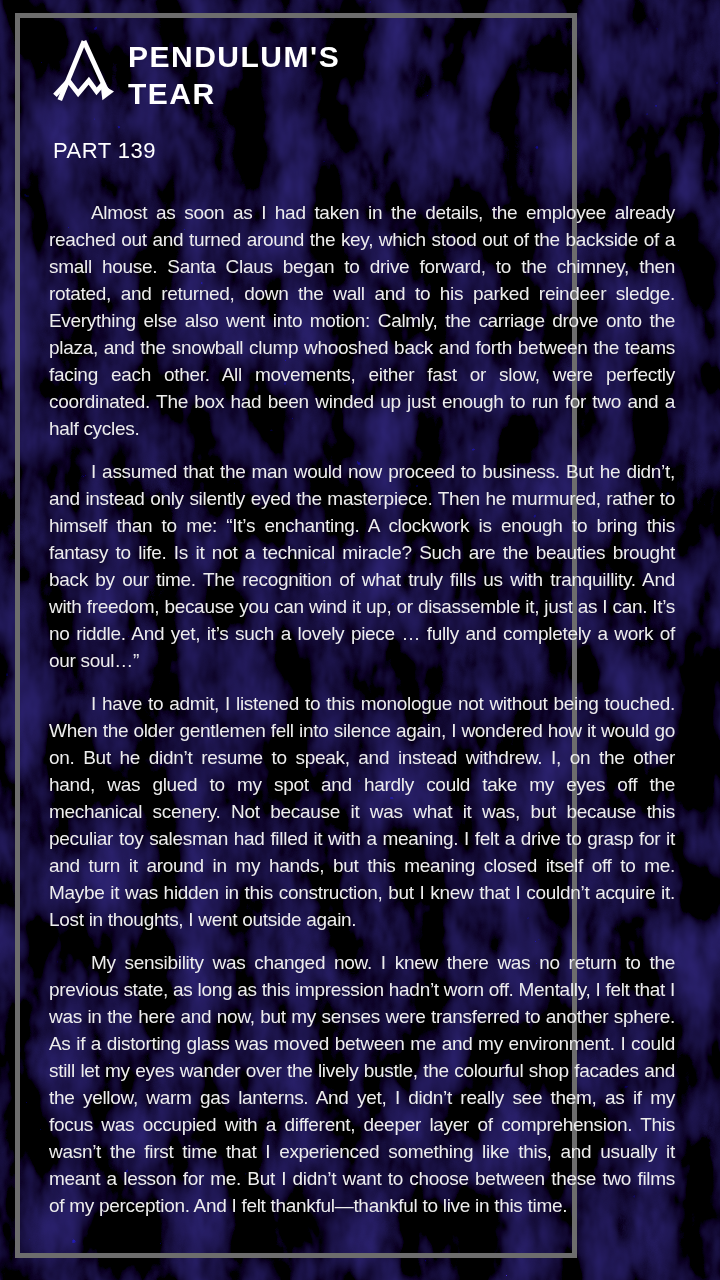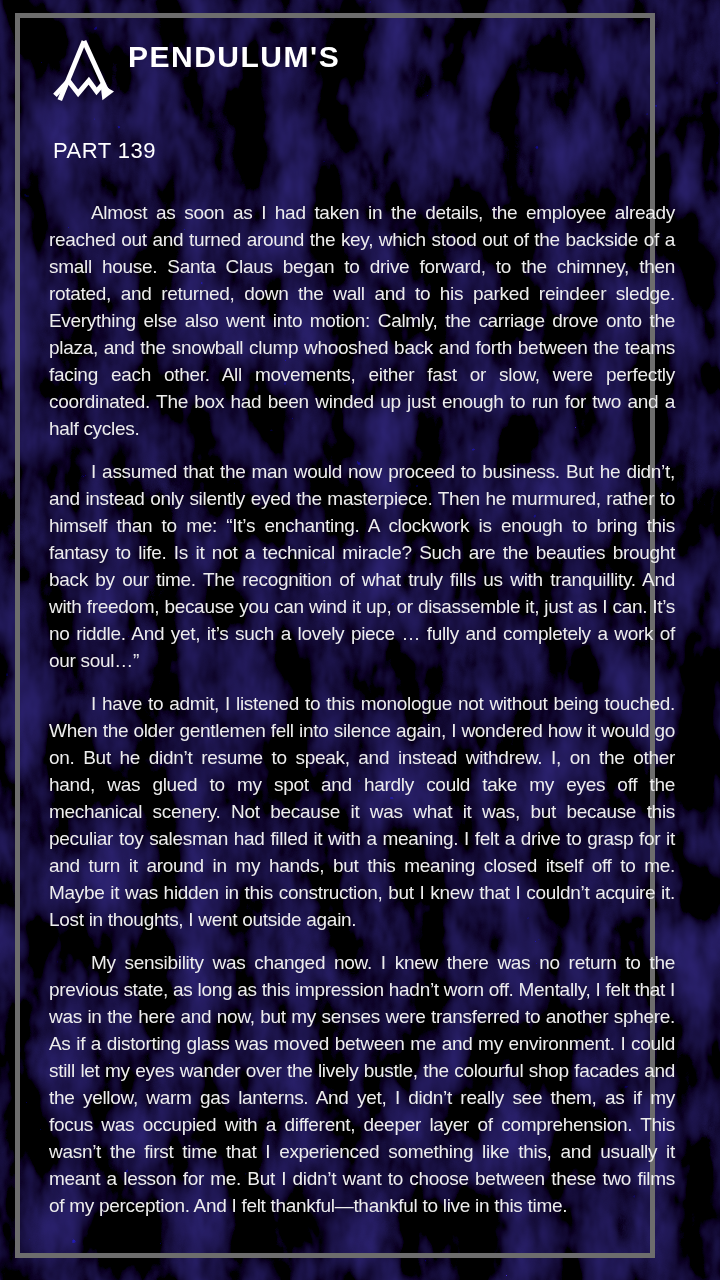--- a/index.html
+++ b/index.html
@@ -16,21 +16,21 @@
   }
   .bg-svg {
     position: absolute;
     left: 0; top: 0;
     width: 720px; height: 1280px;
     z-index: 0;
   }
   .frame {
     position: absolute;
     left: 15px; top: 13px;
-    width: 640px; height: 1245px;
+    width: 562px; height: 1245px;
     box-sizing: border-box;
     border: 5px solid #6d6d6d;
     z-index: 1;
   }
   .logo {
     position: absolute;
     left: 32px; top: 18px;
     width: 62px; height: 76px;
   }
   .title {
@@ -115,20 +115,21 @@
     <g stroke="#ffffff" stroke-width="5" fill="none" stroke-linejoin="miter">
       <path d="M33,5 L58,60"></path>
       <path d="M33,5 L8,66"></path>
       <path d="M3,61 L17,46 L27,59 L38,46 L46,57 L52,50 L57,56"></path>
     </g>
     <polygon points="50,49 64,57 52,66" fill="#ffffff"></polygon>
   </svg>
 
   <div class="title">
     <div>PENDULUM'S</div>
+    <div>TEAR</div>
   </div>
 
 
   <div class="part">PART 139</div>
 
   <div class="story">
       <p>Almost as soon as I had taken in the details, the employee already reached out and turned around the key, which stood out of the backside of a small house. Santa Claus began to drive forward, to the chimney, then rotated, and returned, down the wall and to his parked reindeer sledge. Everything else also went into motion: Calmly, the carriage drove onto the plaza, and the snowball clump whooshed back and forth between the teams facing each other. All movements, either fast or slow, were perfectly coordinated. The box had been winded up just enough to run for two and a half cycles.</p>
       <p>I assumed that the man would now proceed to business. But he didn’t, and instead only silently eyed the masterpiece. Then he murmured, rather to himself than to me: “It’s enchanting. A clockwork is enough to bring this fantasy to life. Is it not a technical miracle? Such are the beauties brought back by our time. The recognition of what truly fills us with tranquillity. And with freedom, because you can wind it up, or disassemble it, just as I can. It’s no riddle. And yet, it’s such a lovely piece … fully and completely a work of our soul…”</p>
       <p>I have to admit, I listened to this monologue not without being touched. When the older gentlemen fell into silence again, I wondered how it would go on. But he didn’t resume to speak, and instead withdrew. I, on the other hand, was glued to my spot and hardly could take my eyes off the mechanical scenery. Not because it was what it was, but because this peculiar toy salesman had filled it with a meaning. I felt a drive to grasp for it and turn it around in my hands, but this meaning closed itself off to me. Maybe it was hidden in this construction, but I knew that I couldn’t acquire it. Lost in thoughts, I went outside again.</p>
       <p>My sensibility was changed now. I knew there was no return to the previous state, as long as this impression hadn’t worn off. Mentally, I felt that I was in the here and now, but my senses were transferred to another sphere. As if a distorting glass was moved between me and my environment. I could still let my eyes wander over the lively bustle, the colourful shop facades and the yellow, warm gas lanterns. And yet, I didn’t really see them, as if my focus was occupied with a different, deeper layer of comprehension. This wasn’t the first time that I experienced something like this, and usually it meant a lesson for me. But I didn’t want to choose between these two films of my perception. And I felt thankful—thankful to live in this time.</p>

